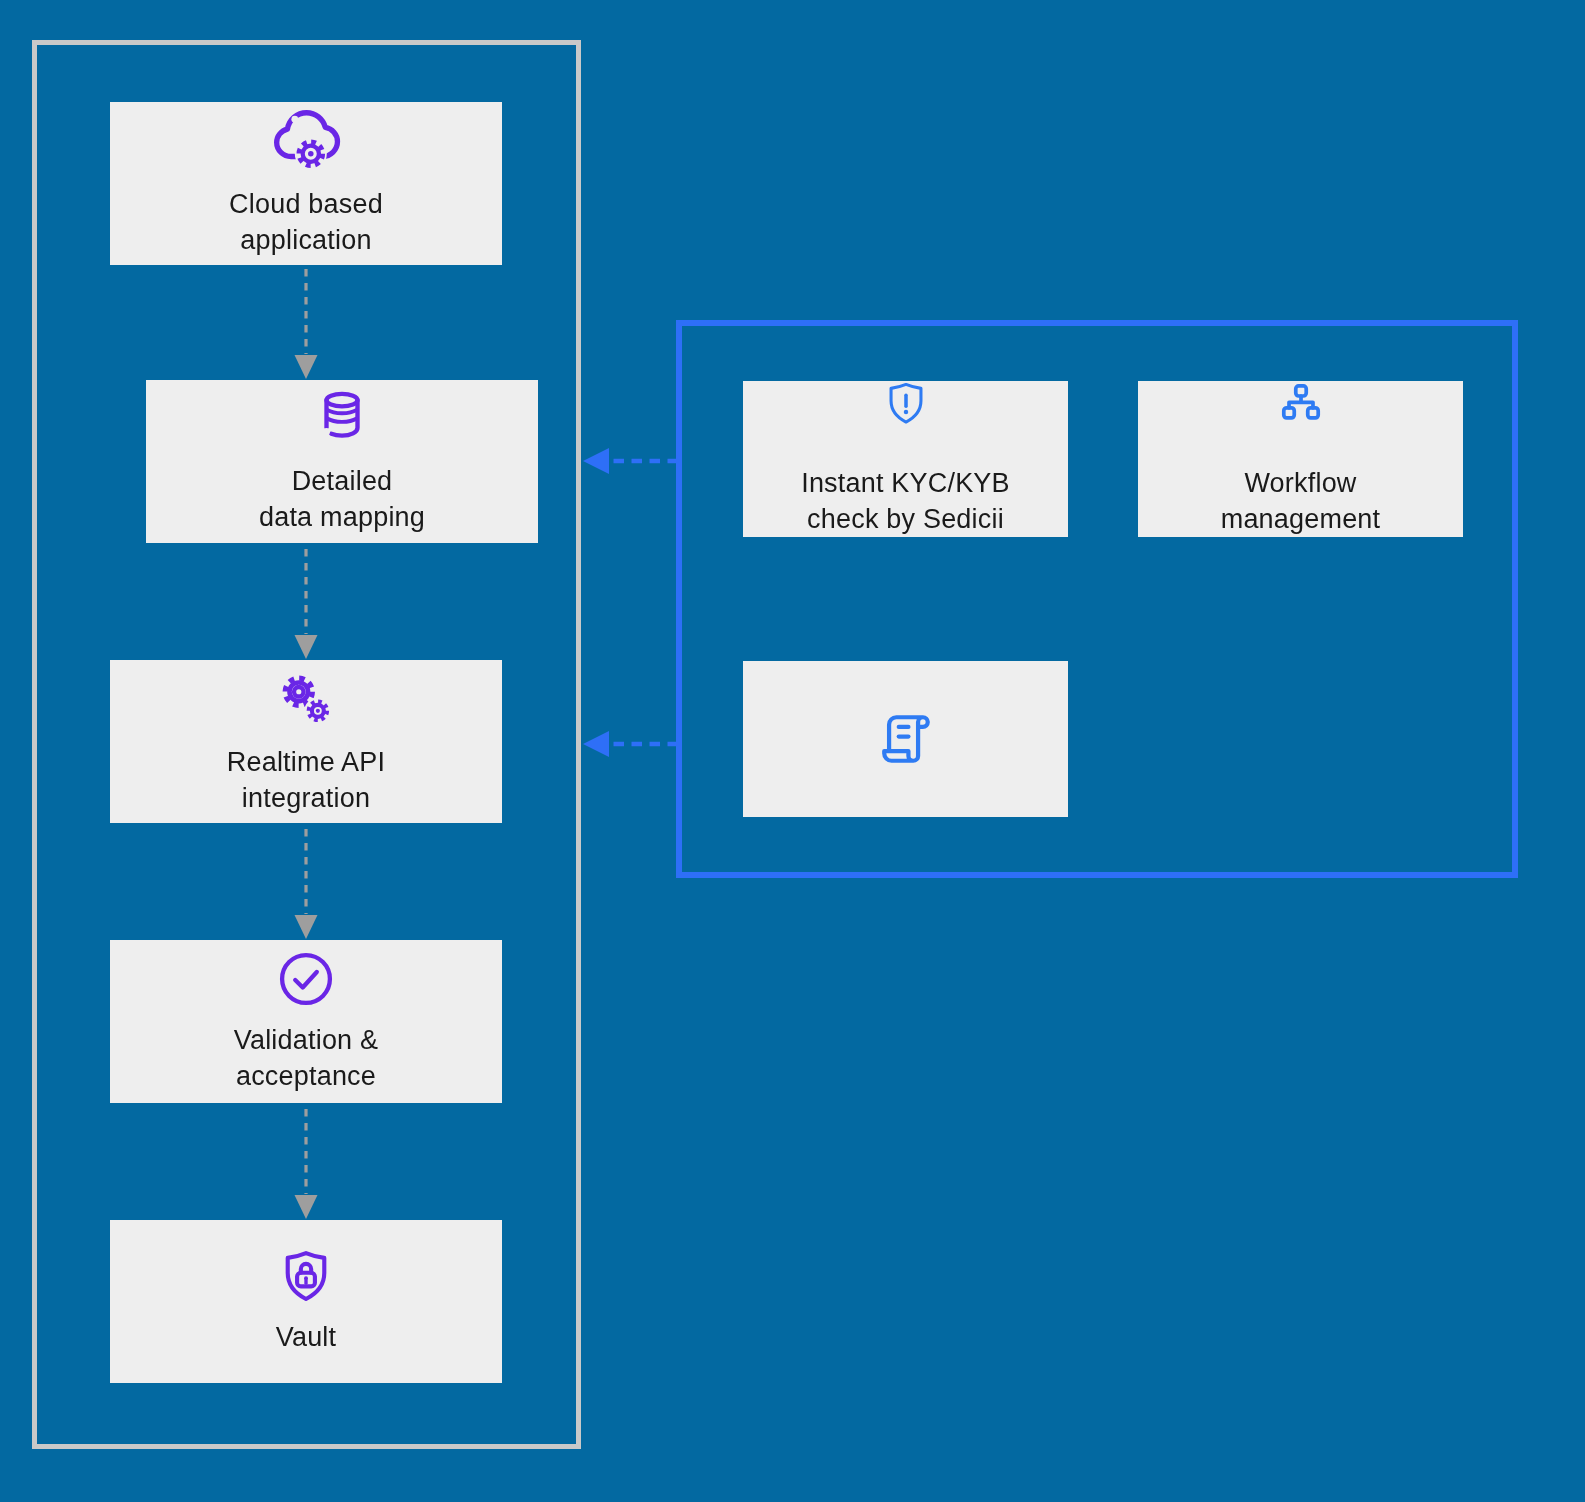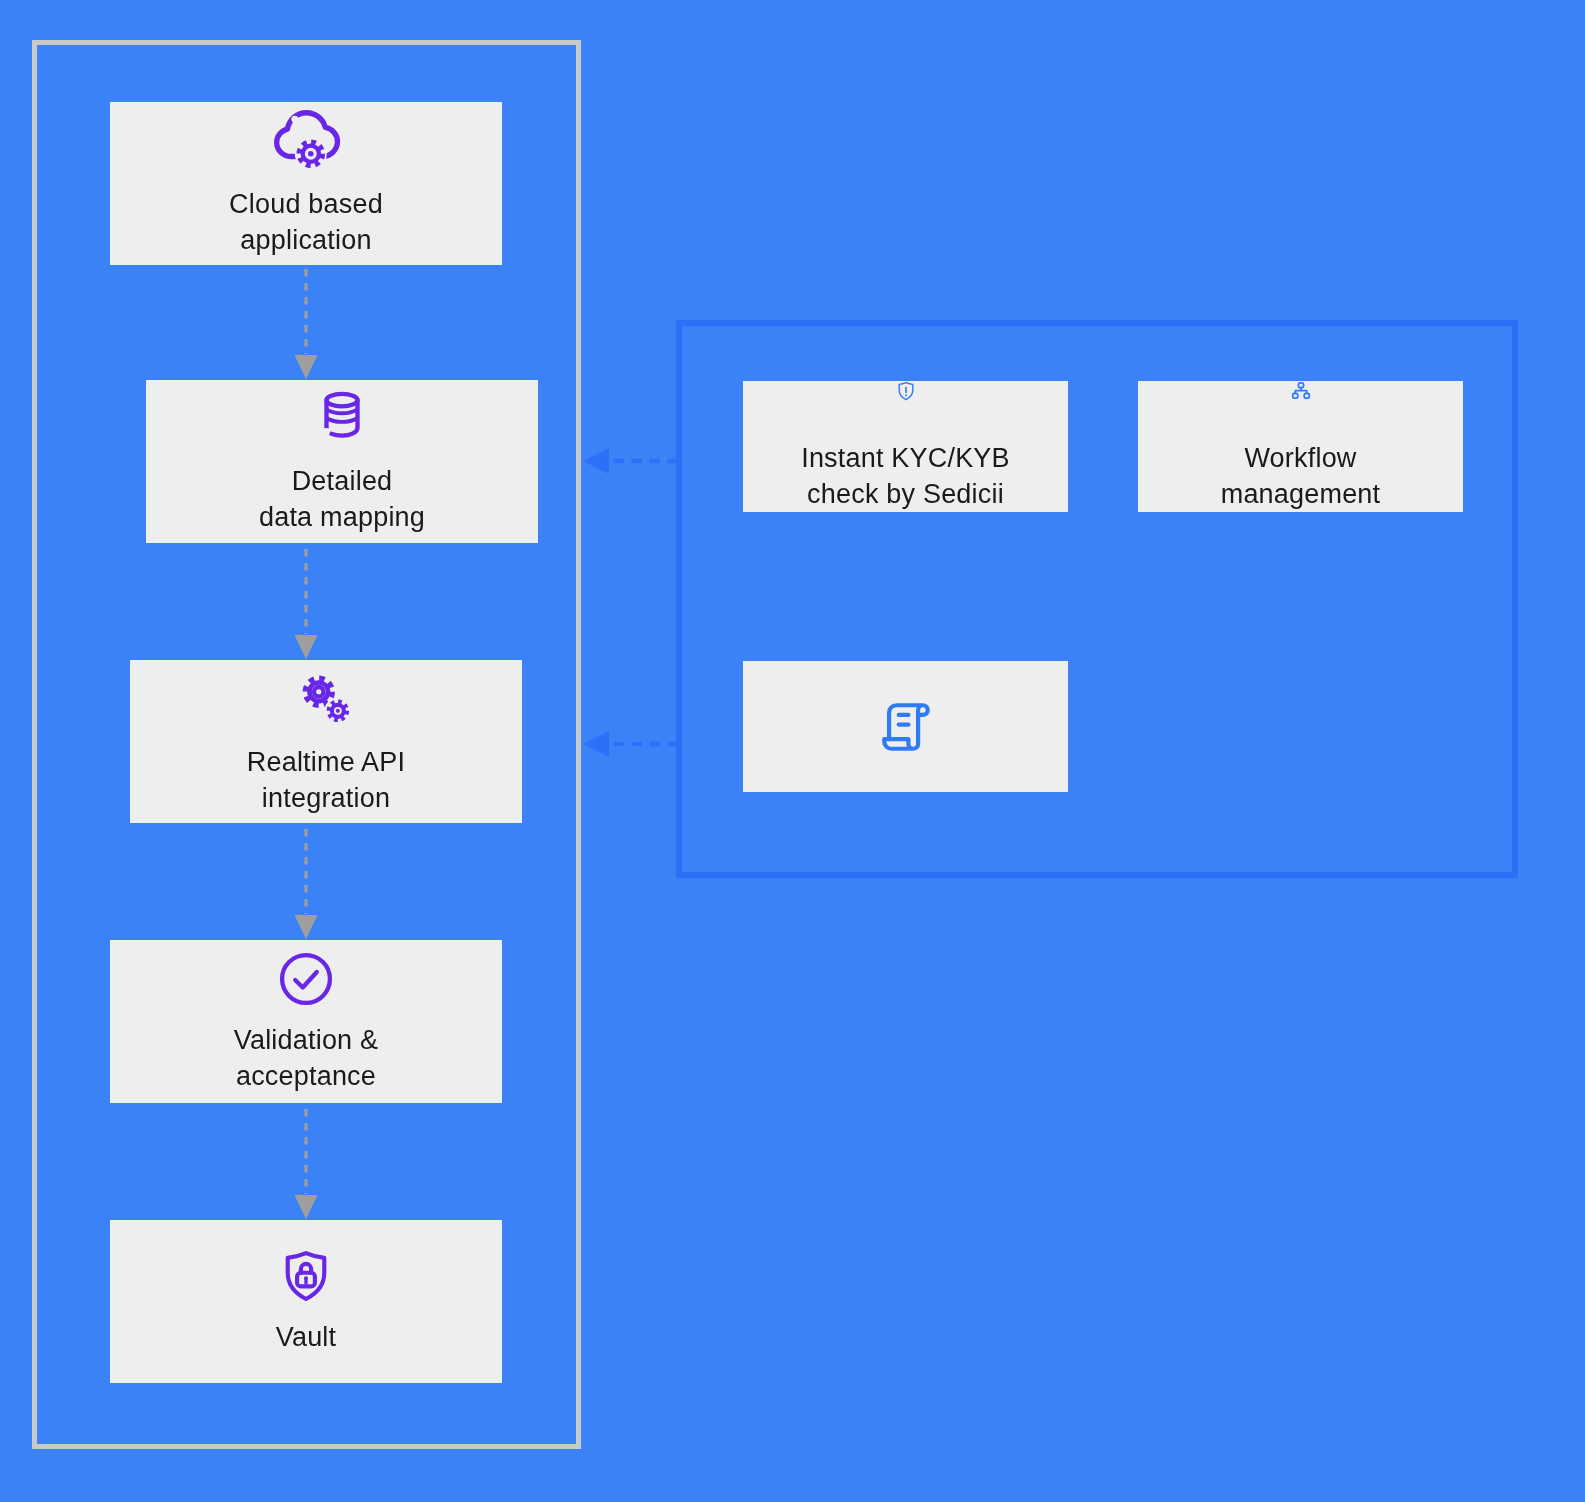--- a/index.html
+++ b/index.html
@@ -8,35 +8,35 @@
     --c-icon_blue:#2e7bf3;
     --c-box_fill:#eeeeee;
     --c-frame_gray:#c9c9c9;
     --c-arrow_gray:#9e9e9e;
     --c-text:#1a1a1a;
   }
   html,body{margin:0;padding:0;background:#ffffff;}
   .canvas{
     position:relative;
     width:1585px;height:1502px;
-    background:#3b82f6;
+    background:#0369a1;
     font-family:"Liberation Sans","DejaVu Sans",sans-serif;
     overflow:hidden;
     text-decoration:underline;
   }
   .frame{position:absolute;box-sizing:border-box;background:transparent;}
   .pipeline-frame{left:32px;top:40px;width:549px;height:1409px;border:5px solid var(--c-frame_gray);}
   .modules-frame{left:676px;top:320px;width:842px;height:558px;border:6px solid var(--c-panel_blue);}
   .box{
     position:absolute;background:var(--c-box_fill);
     display:flex;flex-direction:column;align-items:center;justify-content:center;
     text-align:center;row-gap:13px;
   }
   .step{left:110px;width:392px;height:163px;}
-  .module{width:325px;height:131px;gap:38px;}
+  .module{width:325px;height:156px;gap:38px;}
   .label{
     font-size:27px;line-height:36px;font-weight:500;letter-spacing:.2px;
     color:var(--c-text);white-space:pre-line;
   }
   svg{display:block;}
   .connector{position:absolute;}
   .sp{stroke:var(--c-purple);fill:none;stroke-linecap:round;stroke-linejoin:round;}
   .sb{stroke:var(--c-icon_blue);fill:none;stroke-linecap:round;stroke-linejoin:round;}
   .fp{fill:var(--c-purple);stroke:none;}
   .fb{fill:var(--c-icon_blue);stroke:none;}
@@ -100,21 +100,21 @@
       <path class="sp" stroke-width="4.5" d="M48 12.5 V41 C48 45.5 41 49.2 32 49.2 C27.8 49.2 24 48.5 21 47.3"></path>
       <path class="sp" stroke-width="4.5" d="M16 12.5 V40.8"></path>
       <path class="sp" stroke-width="4" d="M16.8 22.5 C20.5 24.8 26 26 32 26 C38 26 43.5 24.8 47.2 22.5"></path>
       <path class="sp" stroke-width="4" d="M16.8 31.5 C20.5 33.8 26 35 32 35 C38 35 43.5 33.8 47.2 31.5"></path>
       <circle class="sp punch" stroke-width="4" cx="16" cy="44.8" r="3.6" style="fill:var(--c-box_fill)"></circle>
     </svg>
     <div class="label">Detailed
 data mapping</div>
   </div>
 
-  <div class="box step" style="top:660px;margin-left:20px;">
+  <div class="box step" style="top:660px;">
     <svg width="66" height="64" viewBox="0 0 64 62">
       <circle class="sp teeth" stroke-width="5" stroke-dasharray="5.4 4.97" cx="25" cy="24" r="13.2"></circle>
       <circle class="sp" stroke-width="4.5" cx="25" cy="24" r="9"></circle>
       <circle class="sp" stroke-width="4.2" cx="25" cy="24" r="4.6"></circle>
       <circle class="punch" cx="43.5" cy="42.5" r="13"></circle>
       <circle class="sp teeth" stroke-width="4.6" stroke-dasharray="3.4 3.35" cx="43.5" cy="42.5" r="8.6"></circle>
       <circle class="sp" stroke-width="4" cx="43.5" cy="42.5" r="5.8"></circle>
       <circle class="fp" cx="43.5" cy="42.5" r="2"></circle>
     </svg>
     <div class="label">Realtime API

